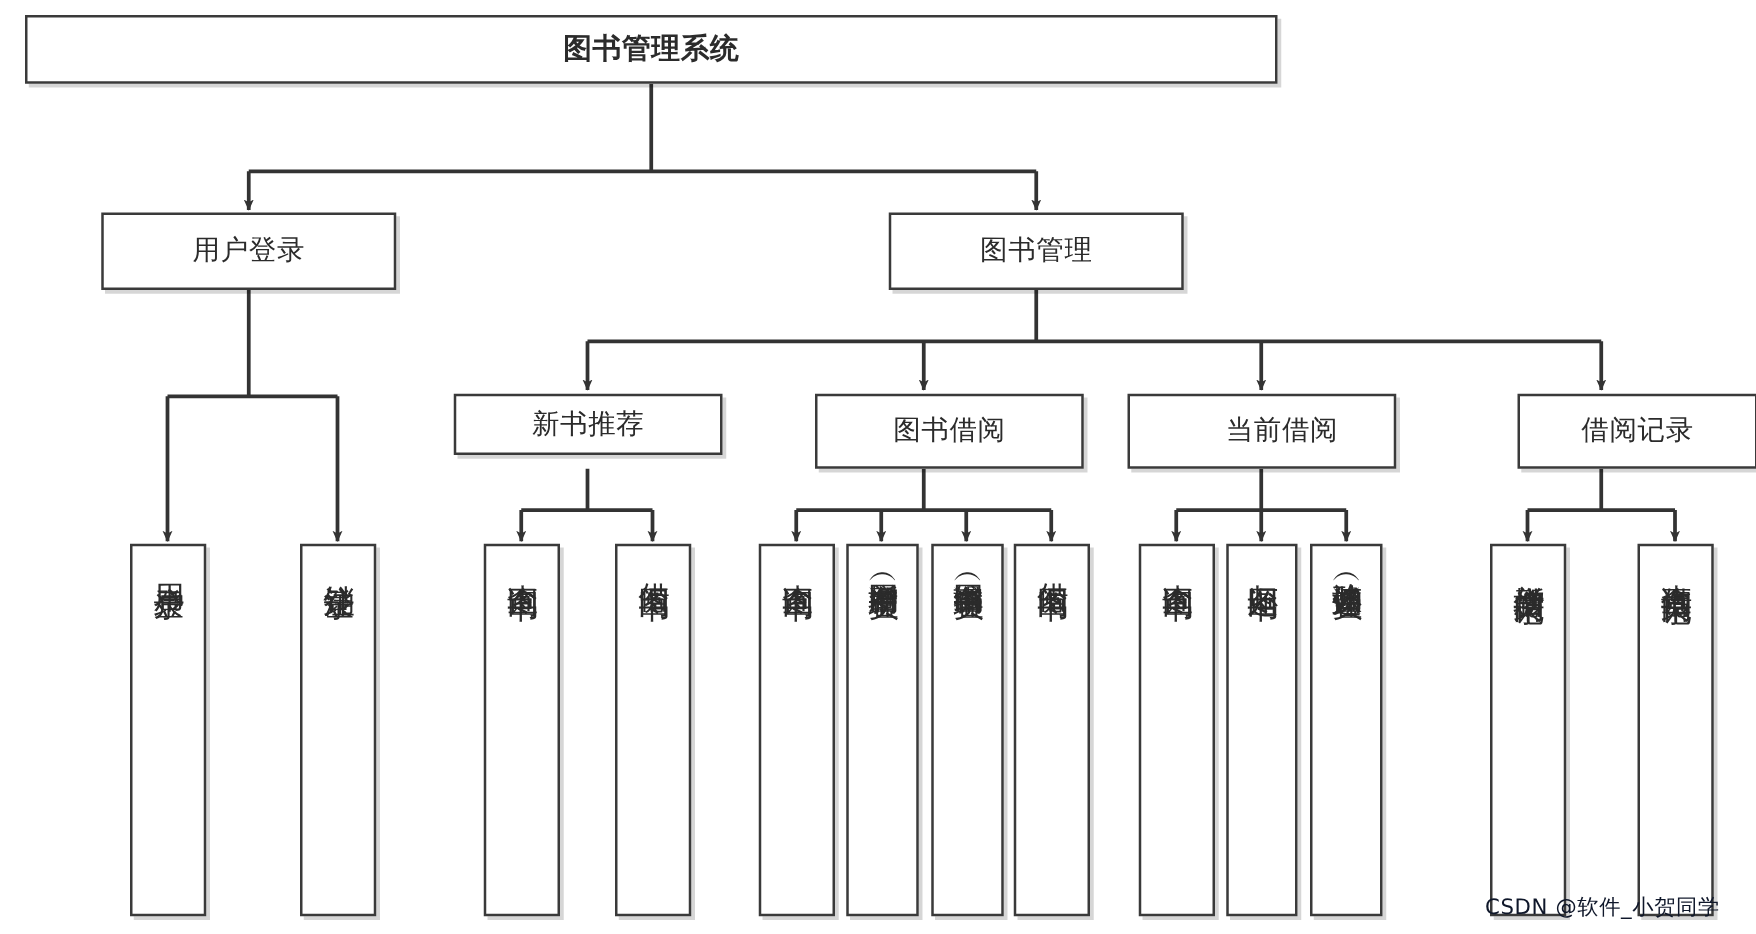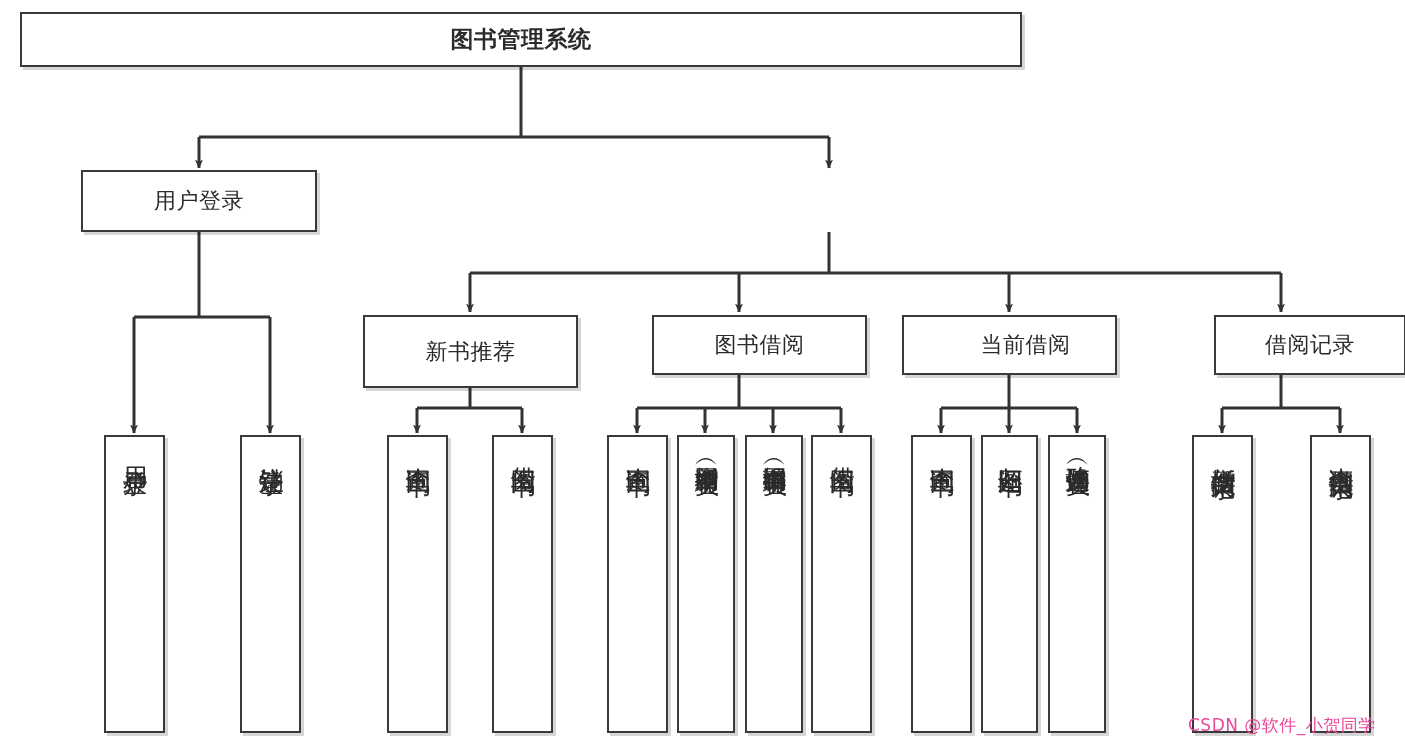--- a/index.html
+++ b/index.html
@@ -64,21 +64,21 @@
   }
   .node.vert.tight .label{
     font-size:24px;
     letter-spacing:1px;
   }
   #watermark{
     position:absolute;
     left:1188px;
     top:714px;
     font-size:17px;
-    color:#ec4899;
+    color:#0f172a;
     letter-spacing:0.5px;
     white-space:nowrap;
     z-index:5;
   }
 </style>
 </head>
 <body>
 
 <div id="canvas">
 
@@ -134,22 +134,25 @@
     </g>
   </svg>
 
   <div class="node horiz root" style="left:20px; top:12px; width:1002px; height:55px;">
     <span class="label">图书管理系统</span>
   </div>
 
   <div class="node horiz" style="left:81px; top:170px; width:236px; height:62px;">
     <span class="label">用户登录</span>
   </div>
-
-  <div class="node horiz" style="left:363px; top:315px; width:215px; height:73px;">
+  <div class="node horiz" style="left:711px; top:170px; width:236px; height:62px;">
+    <span class="label">图书管理</span>
+  </div>
+
+  <div class="node horiz" style="left:363px; top:315px; width:215px; height:49px;">
     <span class="label">新书推荐</span>
   </div>
   <div class="node horiz" style="left:652px; top:315px; width:215px; height:60px;">
     <span class="label">图书借阅</span>
   </div>
   <div class="node horiz" style="left:902px; top:315px; width:215px; height:60px;padding-left:32px;">
     <span class="label">当前借阅</span>
   </div>
   <div class="node horiz" style="left:1172px; top:315px; width:192px; height:60px;margin-left:42px;">
     <span class="label">借阅记录</span>

